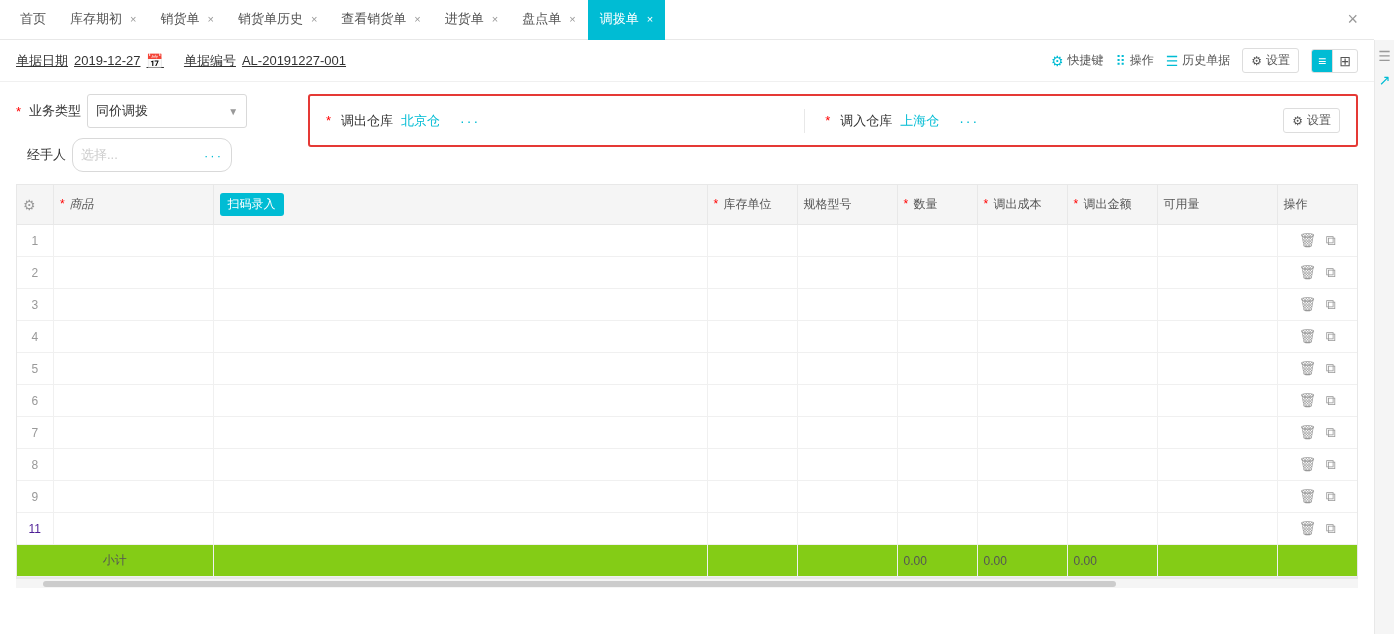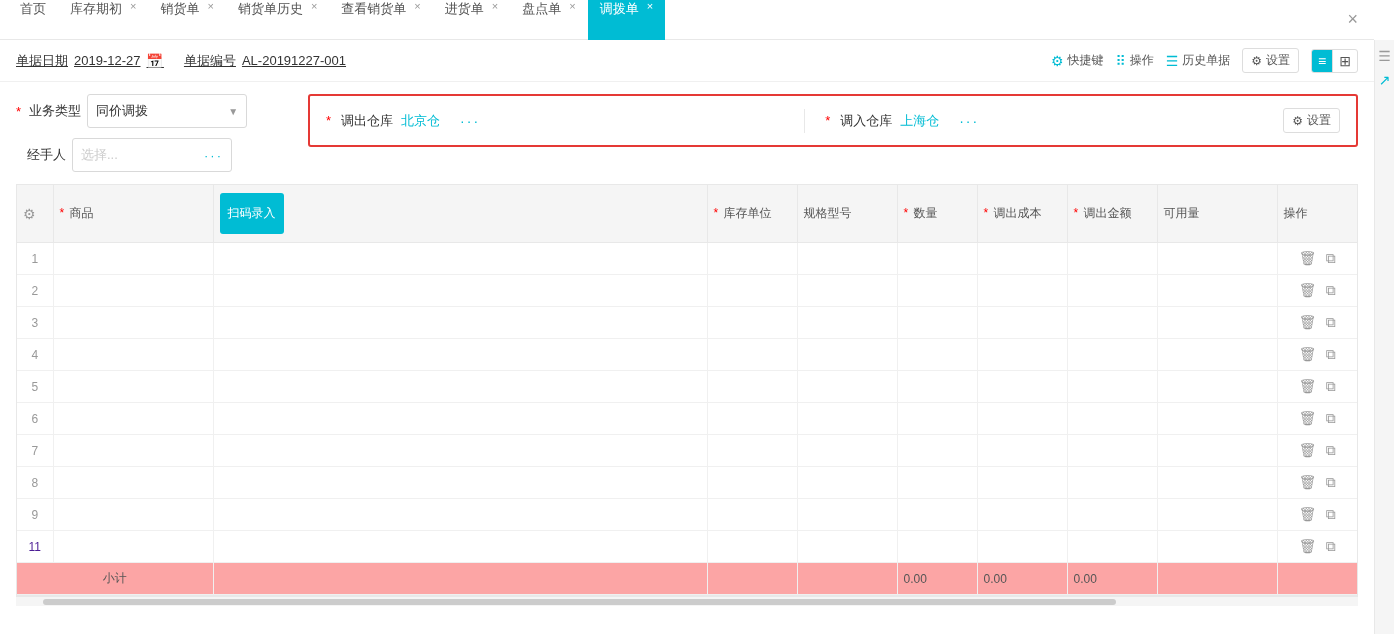--- a/index.html
+++ b/index.html
@@ -9,21 +9,21 @@
     .tab-bar {
       display: flex;
       align-items: center;
       border-bottom: 1px solid #e8e8e8;
       background: #fff;
       padding: 0 8px;
       height: 40px;
     }
     .tab-item {
       display: flex;
-      align-items: flex-start;
+      align-items: center;
       padding: 0 12px;
       height: 40px;
       cursor: pointer;
       font-size: 13px;
       color: #555;
       border-bottom: 2px solid transparent;
       white-space: nowrap;
       gap: 4px;
     }
     .tab-item.active {
@@ -169,46 +169,46 @@
     }
     .data-table th:last-child { border-right: none; }
     .data-table td {
       padding: 6px 6px;
       border-right: 1px solid #f0f0f0;
       border-bottom: 1px solid #f0f0f0;
       height: 32px;
     }
     .data-table td:last-child { border-right: none; }
     .col-index { width: 36px; text-align: center; color: #999; }
-    .col-product { width: 160px; }
+    .col-product { width: 160px; font-style: italic; }
     .col-unit { width: 90px; }
     .col-spec { width: 100px; }
     .col-qty { width: 80px; }
     .col-cost { width: 90px; }
     .col-amount { width: 90px; }
     .col-avail { width: 120px; }
     .col-ops { width: 80px; text-align: center; }
 
     .scan-btn {
       background: #00bcd4;
       color: #fff;
       border: none;
       border-radius: 3px;
-      padding: 12px 8px;
+      padding: 3px 8px;
       font-size: 12px;
       cursor: pointer;
     }
     .op-icon {
       cursor: pointer;
       color: #999;
       font-size: 14px;
       margin: 0 3px;
     }
     .subtotal-row td {
-      background: #fca5a5;
+      background: #84cc16;
       font-size: 12px;
       color: #555;
     }
     .th-gear {
       width: 36px;
       text-align: center;
     }
     .gear-icon { color: #999; cursor: pointer; font-size: 14px; }
 
     
@@ -344,21 +344,21 @@
         <div class="field-group">
           <span class="required-star">*</span>
           <span>业务类型</span>
           <div class="select-field">
             <span>同价调拨</span>
             <span class="select-arrow">▼</span>
           </div>
         </div>
         <div class="field-group">
           <span style="margin-left:11px;">经手人</span>
-          <div class="select-field" style="color:#bbb;">
+          <div class="select-field" style="color:#bbb;border-radius:11px;">
             <span style="color:#ccc;">选择...</span>
             <span class="more-dots" style="font-size:13px;">···</span>
           </div>
         </div>
       </div>
 
       <div class="warehouse-section" style="flex:1;">
         <div class="warehouse-field">
           <span class="required-star">*</span>
           <span>调出仓库</span>

